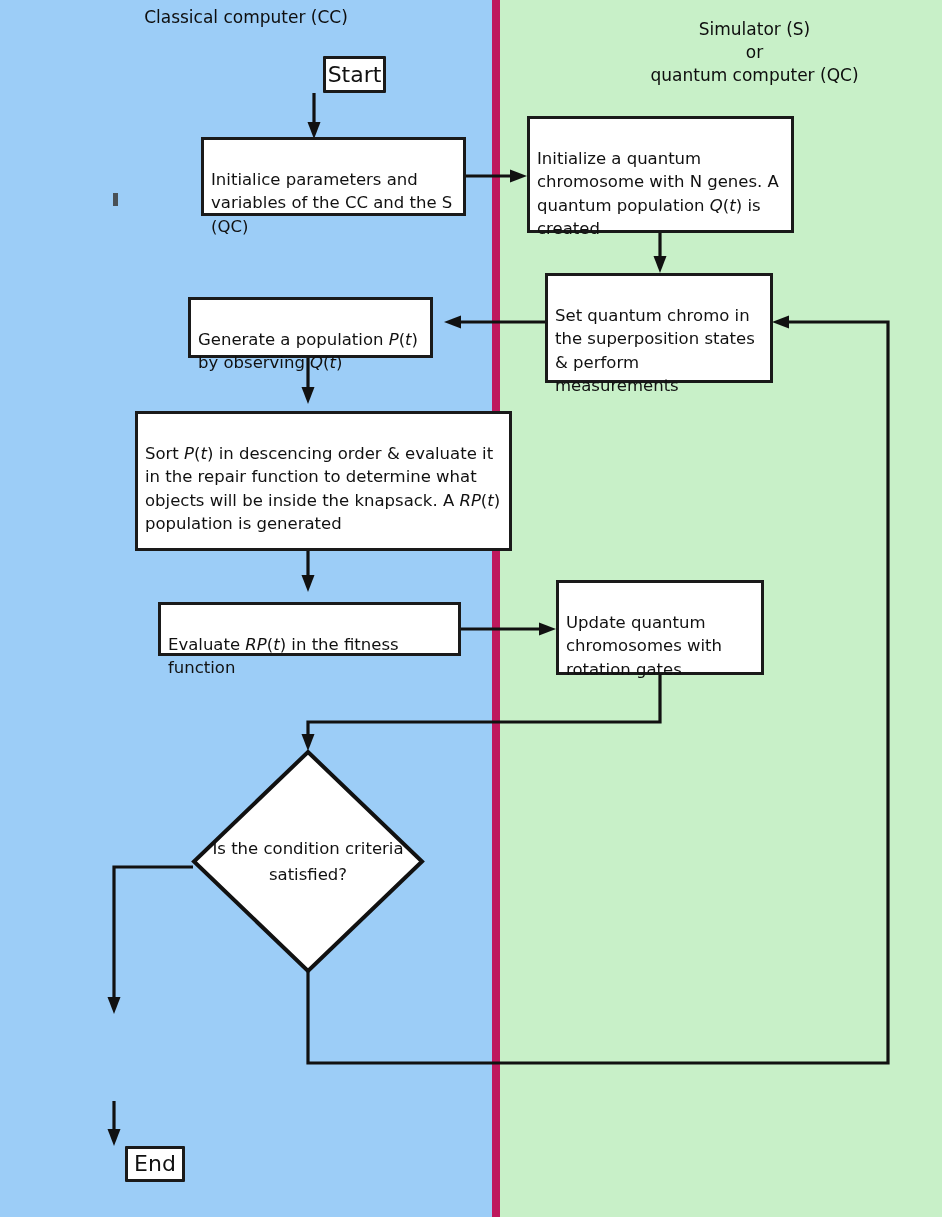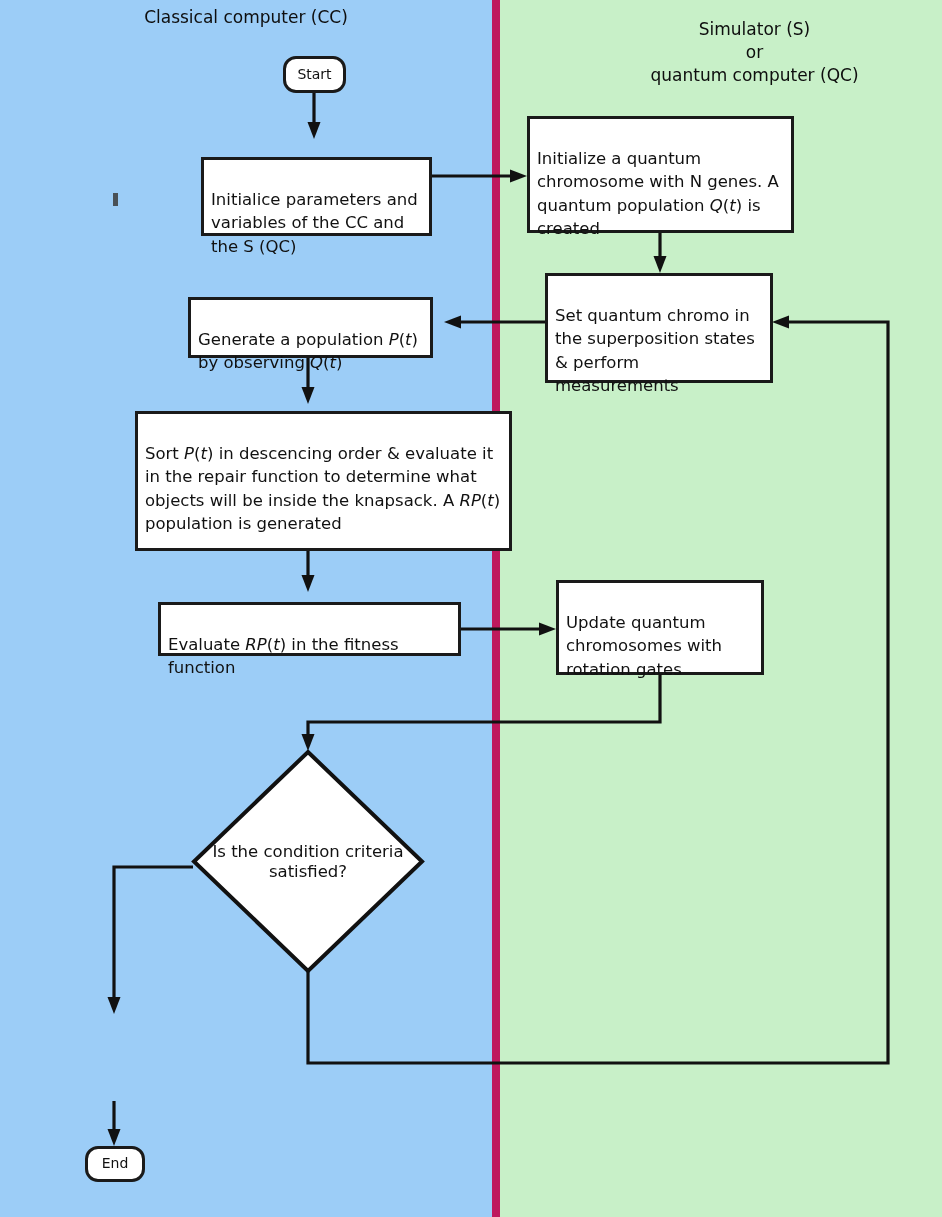--- a/index.html
+++ b/index.html
@@ -46,48 +46,49 @@
     box-sizing: border-box;
     background: #ffffff;
     border: 3px solid #1a1a1a;
     color: #111111;
     font-size: 16.5px;
     line-height: 23.5px;
     white-space: pre-line;
     padding: 4px 7px;
   }
   .terminal {
-    border-radius: 13px;
+    border-radius: 1px;
     text-align: center;
-    font-size: 14px;
+    font-size: 22px;
     display: flex;
     align-items: center;
     justify-content: center;
     padding: 0;
+    margin-left: 40px;
   }
   .node i {
     font-style: italic;
   }
 
   .diamond-wrap {
     position: absolute;
   }
   .diamond-wrap svg { display: block; }
   .diamond-label {
     position: absolute;
     left: 0;
     top: 0;
     width: 100%;
     height: 100%;
     display: flex;
     align-items: center;
     justify-content: center;
     text-align: center;
     font-size: 16.5px;
-    line-height: 20px;
+    line-height: 26px;
     color: #111111;
     white-space: pre-line;
     pointer-events: none;
   }
 
   #edges {
     position: absolute;
     left: 0; top: 0;
     width: 942px;
     height: 1217px;
@@ -149,21 +150,21 @@
     <polygon points="772,322 789,315.5 789,328.5"></polygon>
 
     <line x1="114" y1="1101" x2="114" y2="1134"></line>
     <polygon points="114,1146 107.5,1129 120.5,1129"></polygon>
   </svg>
 
   <div class="node terminal" style="left:283px; top:56px; width:63px; height:37px;">
     <span>Start</span>
   </div>
 
-  <div class="node" style="left:201px; top:137px; width:231px; height:79px;margin-top:20px;">
+  <div class="node" style="left:201px; top:137px; width:265px; height:79px;">
     <span>Initialice parameters and variables of the CC and the S (QC)</span>
   </div>
 
   <div class="node" style="left:527px; top:116px; width:267px; height:117px;">
     <span>Initialize a quantum chromosome with N genes. A quantum population <i>Q</i>(<i>t</i>) is created</span>
   </div>
 
   <div class="node" style="left:545px; top:273px; width:228px; height:110px;">
     <span>Set quantum chromo in the superposition states &amp; perform measurements</span>
   </div>

